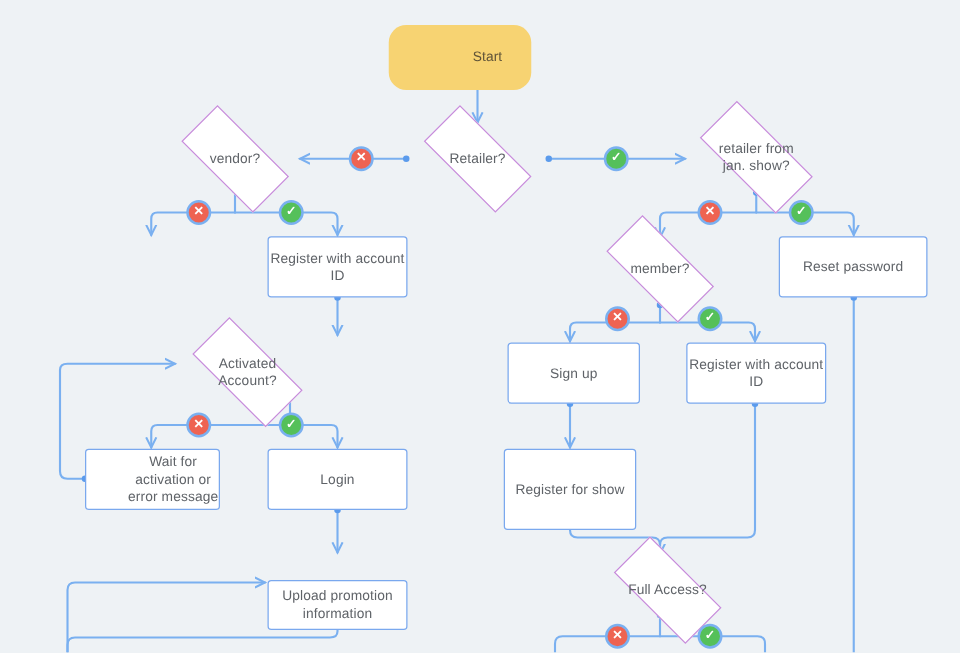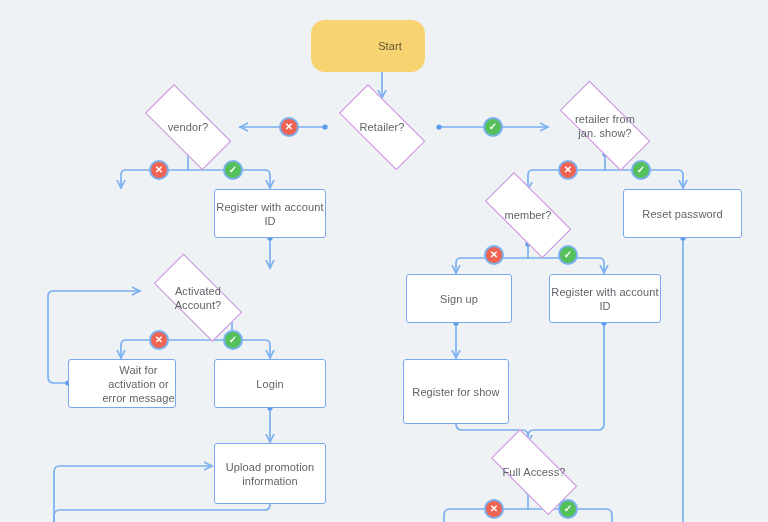--- a/index.html
+++ b/index.html
@@ -215,21 +215,21 @@
   </div>
 
   <div class="node n-process" style="left:214px; top:359px; width:112px; height:49px;">
     <span class="node-label">Login</span>
   </div>
 
   <div class="node n-process" style="left:403px; top:359px; width:106px; height:65px;">
     <span class="node-label">Register for show</span>
   </div>
 
-  <div class="node n-process" style="left:214px; top:443px; width:112px; height:61px;">
+  <div class="node n-process" style="left:214px; top:464px; width:112px; height:40px;">
     <span class="node-label">Upload promotion
 information</span>
   </div>
 
   <div class="node n-decision" style="left:477px; top:443px; width:114px; height:58px;">
     <span class="diamond"></span>
     <span class="node-label">Full Access?</span>
   </div>
 
   <div class="badge badge-no" style="left:279px; top:117px;">

